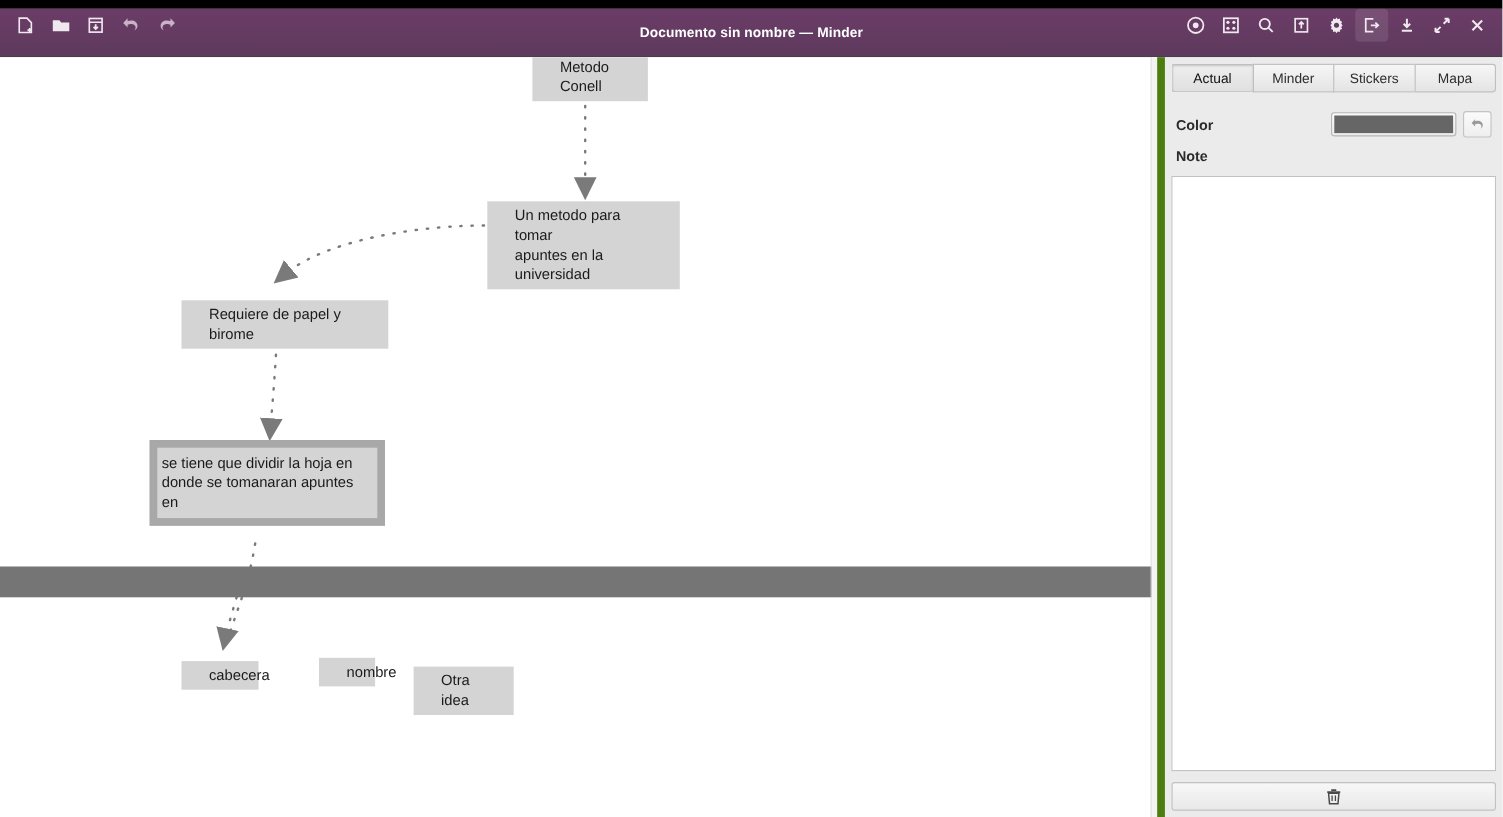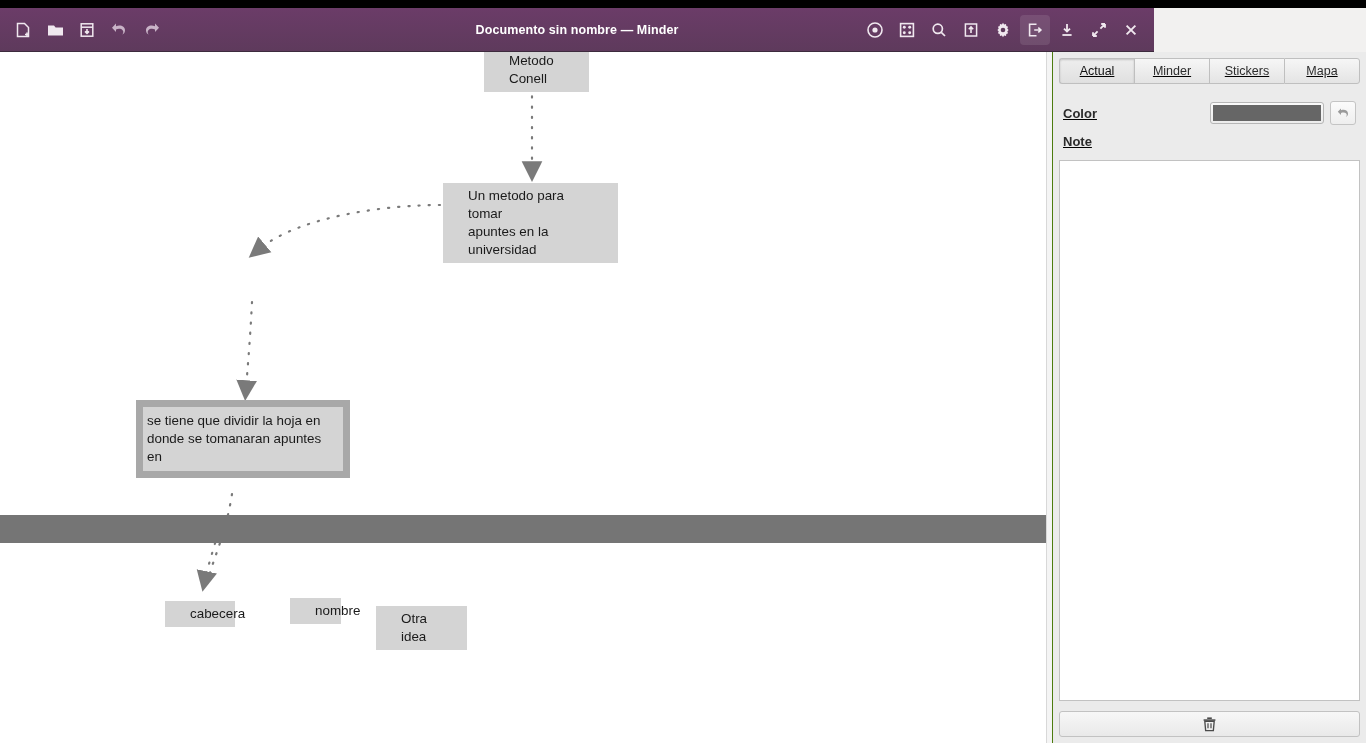--- a/index.html
+++ b/index.html
@@ -12,24 +12,24 @@
   #app { position: relative; width: 1366px; height: 743px; background:#f2f1f0; }
 
   
   .top-strip {
     position: absolute; left:0; top:0; width:1366px; height:8px;
     background:#000000;
   }
 
   
   .headerbar {
-    position: absolute; left:0; top:8px; width:1154px; height:44px;
+    position: absolute; left:0; top:8px; width:1366px; height:44px;
     background: linear-gradient(to bottom, #6b3c68 0%, #5e3a5c 100%);
     border-bottom: 1px solid #3d2a3d;
-    display:flex; align-items:center;
+    display:flex; align-items:flex-start;
   }
   .hb-left { display:flex; align-items:center; padding-left:8px; gap:2px; }
   .hb-right { display:flex; align-items:center; padding-right:8px; gap:2px; margin-left:auto; }
   .hb-title {
     position:absolute; left:0; right:0; top:0; height:44px;
     display:flex; align-items:center; justify-content:center;
     color:#ffffff; font-size:12.5px; font-weight:bold;
     letter-spacing:0.1px; pointer-events:none;
   }
   .hb-btn {
@@ -71,22 +71,21 @@
     position:absolute;
     background:#757575;
   }
 
   .conn { position:absolute; left:0; top:0; width:1052px; height:691px; pointer-events:none; }
 
   
   .sidebar {
     position:absolute; left:1052px; top:52px; width:314px; height:691px;
     background:#ebebeb;
-    border-left:1px solid #4d7c0f;
-    text-decoration:underline;
+    border-left:7px solid #4d7c0f;
   }
   .tabbar {
     display:flex; margin:6px 6px 0 6px; height:26px;
   }
   .tab {
     flex:1; display:flex; align-items:center; justify-content:center;
     font-size:12.5px; color:#2e2e2e;
     background: linear-gradient(to bottom,#f6f6f6,#e4e4e4);
     border:1px solid #bfbfbf; border-right:none;
     cursor:pointer;
@@ -255,20 +254,21 @@
       <path d="M218,481 C212,502 208,514 205,528" stroke="#7a7a7a" stroke-width="2.2" stroke-dasharray="1.2 9" stroke-linecap="round" fill="none" marker-end="url(#ah)"></path>
     </svg>
 
     <div class="gray-bar" id="graybar" style="left: 0px; top: 463px; width: 1052px; height: 28px; background: rgb(117, 117, 117);"></div>
 
     <div class="node" id="node-root" style="left: 484px; top: -4px; width: 105px; background: rgb(212, 212, 212);">Metodo Conell</div>
 
     <div class="node" id="node-n1" style="left: 443px; top: 131px; width: 175px; background: rgb(212, 212, 212);">Un metodo para tomar
 apuntes en la universidad</div>
 
+    <div class="node" id="node-n2" style="left: 165px; top: 221px; width: 188px; background: rgb(212, 212, 212);">Requiere de papel y birome</div>
 
     <div class="node selected" id="node-n3" style="left: 136px; top: 348px; width: 214px; background: rgb(212, 212, 212); border-color: rgb(168, 168, 168);">se tiene que dividir la hoja en
 donde se tomanaran apuntes
 en</div>
 
     <div class="node" id="node-n4" style="left: 165px; top: 549px; width: 70px; background: rgb(212, 212, 212);">cabecera</div>
 
     <div class="node" id="node-n5" style="left: 290px; top: 546px; width: 51px; background: rgb(212, 212, 212);">nombre</div>
 
     <div class="node" id="node-n6" style="left: 376px; top: 554px; width: 91px; background: rgb(212, 212, 212);">Otra idea</div>

